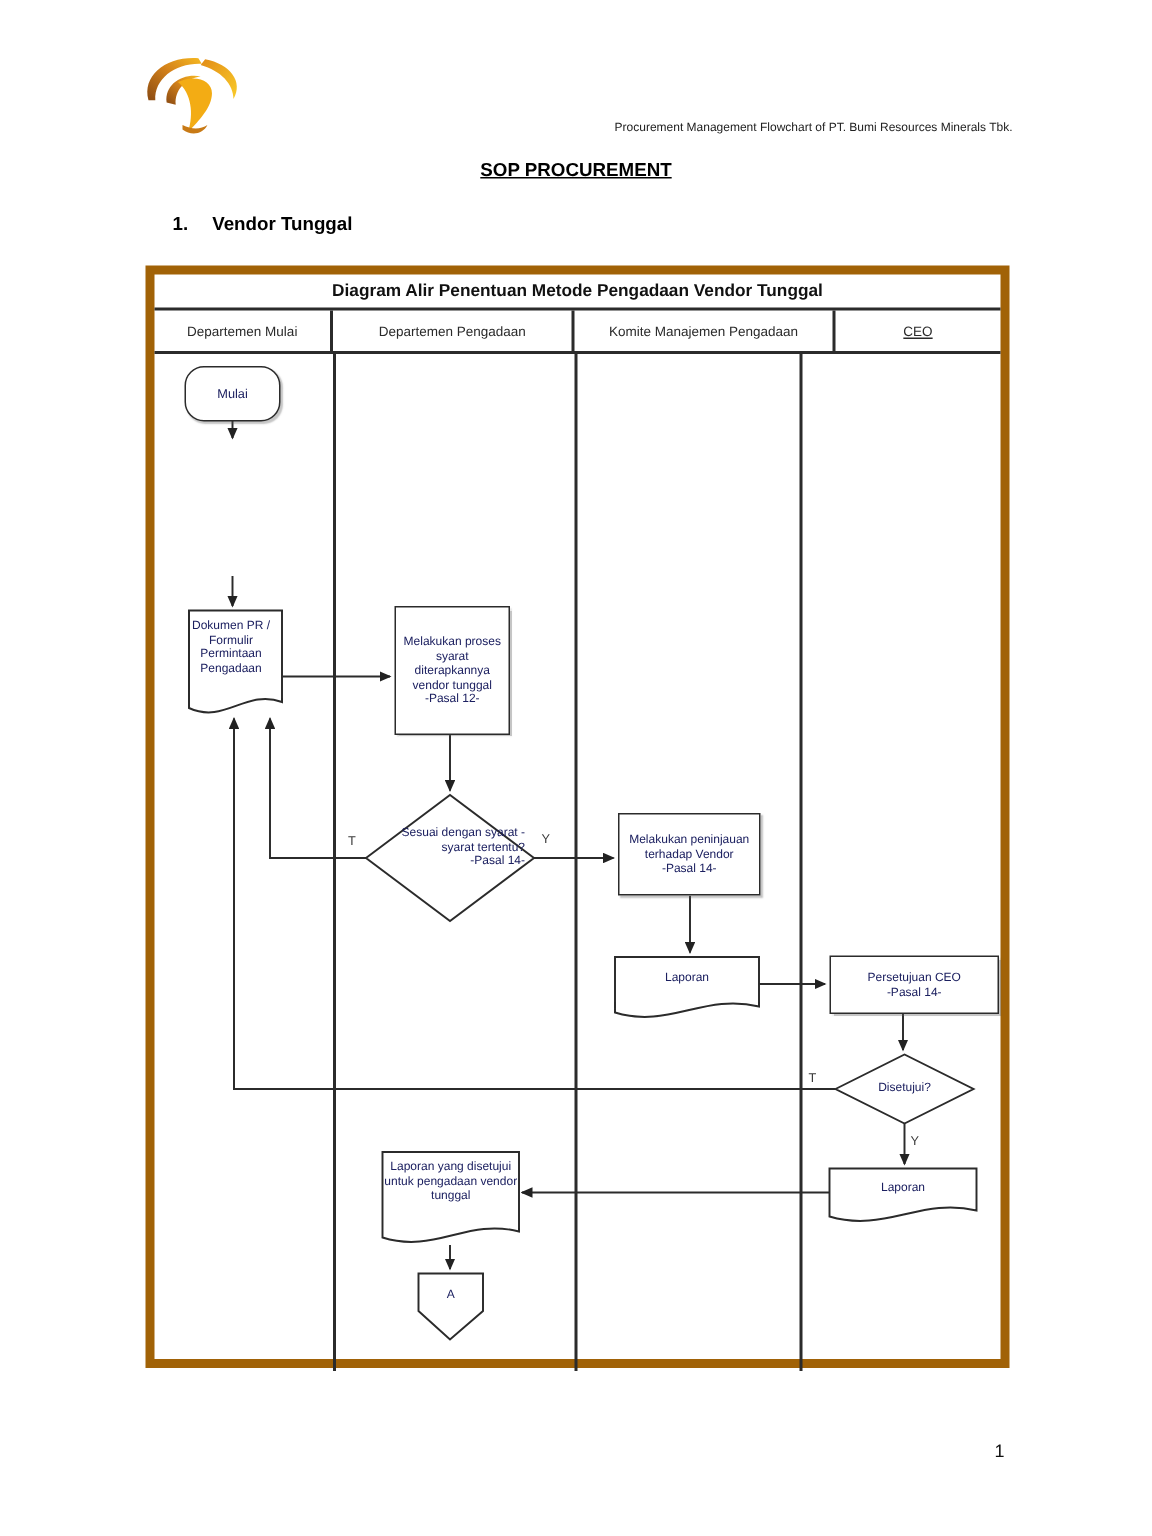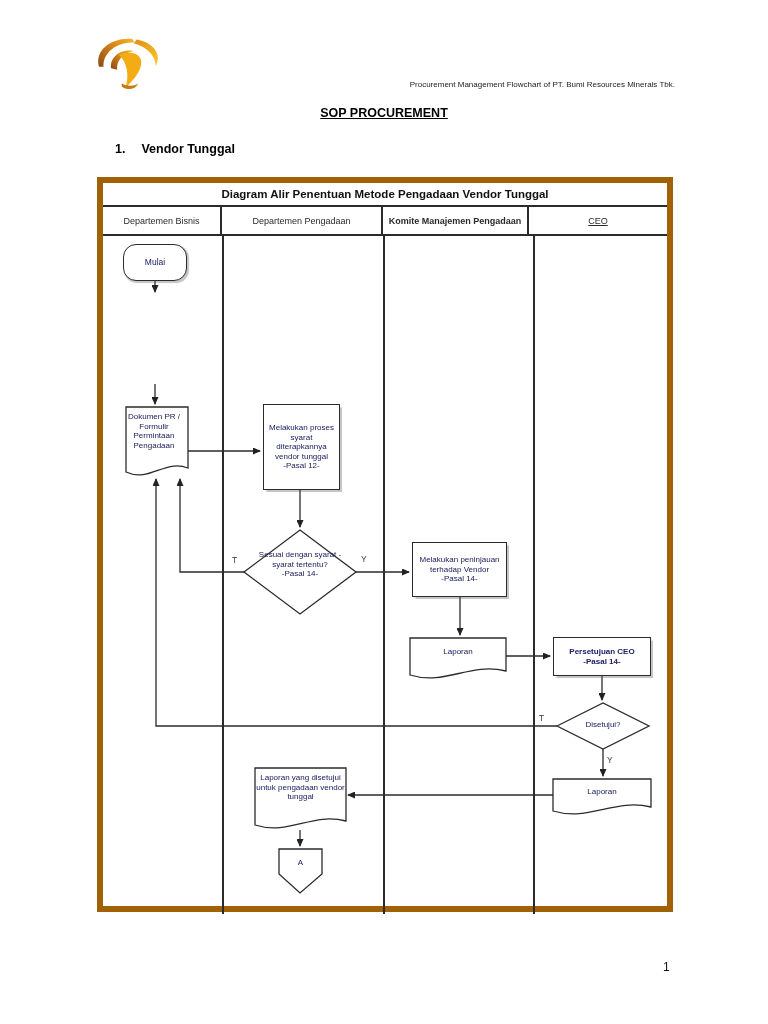--- a/index.html
+++ b/index.html
@@ -20,21 +20,21 @@
   .section-heading .num { margin-right:16px; }
   
   .fc-table { position:absolute; left:97px; top:177px; width:576px; height:735px;
     border:6px solid #a16207; box-sizing:border-box; background:#fff; }
   .fc-title { height:24px; border-bottom:2px solid #2b2b2b; box-sizing:border-box;
     display:flex; align-items:center; justify-content:center; font-size:11.5px; font-weight:bold; color:#111; }
   .fc-cols { display:flex; height:29px; border-bottom:2px solid #2b2b2b; box-sizing:border-box; }
   .fc-col { display:flex; align-items:center; justify-content:center; font-size:9px; color:#2a2a2a;
     border-right:2px solid #2b2b2b; box-sizing:border-box; }
   .fc-col:last-child { border-right:none;text-decoration:underline; }
-  .w1 { width:119px; } .w2 { width:161px; } .w3 { width:146px;font-weight:bold; } .w4 { flex:1; }
+  .w1 { width:119px; } .w2 { width:161px; } .w3 { width:174px; } .w4 { flex:1; }
   .fc-body { position:relative; height:678px; }
   .sep { position:absolute; top:0; bottom:0; width:2px; background:#2b2b2b; }
   .sep1 { left:119px; } .sep2 { left:280px; } .sep3 { left:430px; }
   .fc-body svg.wires { position:absolute; left:0; top:0; }
   
   .node { position:absolute; font-size:8px; line-height:9.5px; color:#1c2060; text-align:center; box-sizing:border-box; }
   .box { border:1.3px solid #2b2b2b; background:#fff; display:flex; align-items:center; justify-content:center;
     padding:2px; box-shadow:1.5px 1.5px 1px rgba(90,90,90,0.35); }
   .oval { border:1.3px solid #2b2b2b; background:#fff; border-radius:13px; display:flex; align-items:center;
     justify-content:center; font-size:8.5px; box-shadow:1.5px 1.5px 1px rgba(90,90,90,0.35); }
@@ -73,21 +73,21 @@
 
 <div class="doc-title">SOP PROCUREMENT</div>
 
 <div class="section-heading">
   <span class="num">1.</span><span>Vendor Tunggal</span>
 </div>
 
 <div class="fc-table">
   <div class="fc-title">Diagram Alir Penentuan Metode Pengadaan Vendor Tunggal</div>
   <div class="fc-cols">
-    <div class="fc-col w1">Departemen Bisnis</div>
+    <div class="fc-col w1">Departemen Mulai</div>
     <div class="fc-col w2">Departemen Pengadaan</div>
     <div class="fc-col w3">Komite Manajemen Pengadaan</div>
     <div class="fc-col w4">CEO</div>
   </div>
   <div class="fc-body">
     <div class="sep sep1"></div>
     <div class="sep sep2"></div>
     <div class="sep sep3"></div>
 
     <svg class="wires" width="572" height="678" viewBox="0 0 572 678">
@@ -124,33 +124,33 @@
 
     <div class="node oval" style="left:20px; top:8px; width:64px; height:37px;">Mulai</div>
 
 
     <div class="node doctext" style="left:23px; top:176px; width:56px;">Dokumen PR / Formulir Permintaan Pengadaan</div>
 
     <div class="node box" style="left:160px; top:168px; width:77px; height:86px;">
       <div class="txt"><span>Melakukan proses syarat diterapkannya vendor tunggal</span><span class="blk">-Pasal 12-</span></div>
     </div>
 
-    <div class="node doctext" style="left:147px; top:314px; width:100px;">
+    <div class="node doctext" style="left:147px; top:314px; width:100px;text-align:right;">
       <span>Sesuai dengan syarat - syarat tertentu?</span><span class="blk">-Pasal 14-</span>
     </div>
     <div class="branch" style="left:129px; top:319px;">T</div>
     <div class="branch" style="left:258px; top:318px;">Y</div>
 
     <div class="node box" style="left:309px; top:306px; width:95px; height:55px;">
       <div class="txt"><span>Melakukan peninjauan terhadap Vendor</span><span class="blk">-Pasal 14-</span></div>
     </div>
 
     <div class="node doctext" style="left:307px; top:411px; width:96px;">Laporan</div>
 
-    <div class="node box" style="left:450px; top:401px; width:98px; height:39px;font-weight:bold;">
+    <div class="node box" style="left:450px; top:401px; width:113px; height:39px;">
       <div class="txt"><span>Persetujuan CEO</span><span class="blk">-Pasal 14-</span></div>
     </div>
 
     <div class="node doctext" style="left:455px; top:484px; width:90px;">Disetujui?</div>
     <div class="branch" style="left:436px; top:477px;">T</div>
     <div class="branch" style="left:504px; top:519px;">Y</div>
 
     <div class="node doctext" style="left:450px; top:551px; width:98px;">Laporan</div>
 
     <div class="node doctext" style="left:152px; top:537px; width:91px;">Laporan yang disetujui untuk pengadaan vendor tunggal</div>

